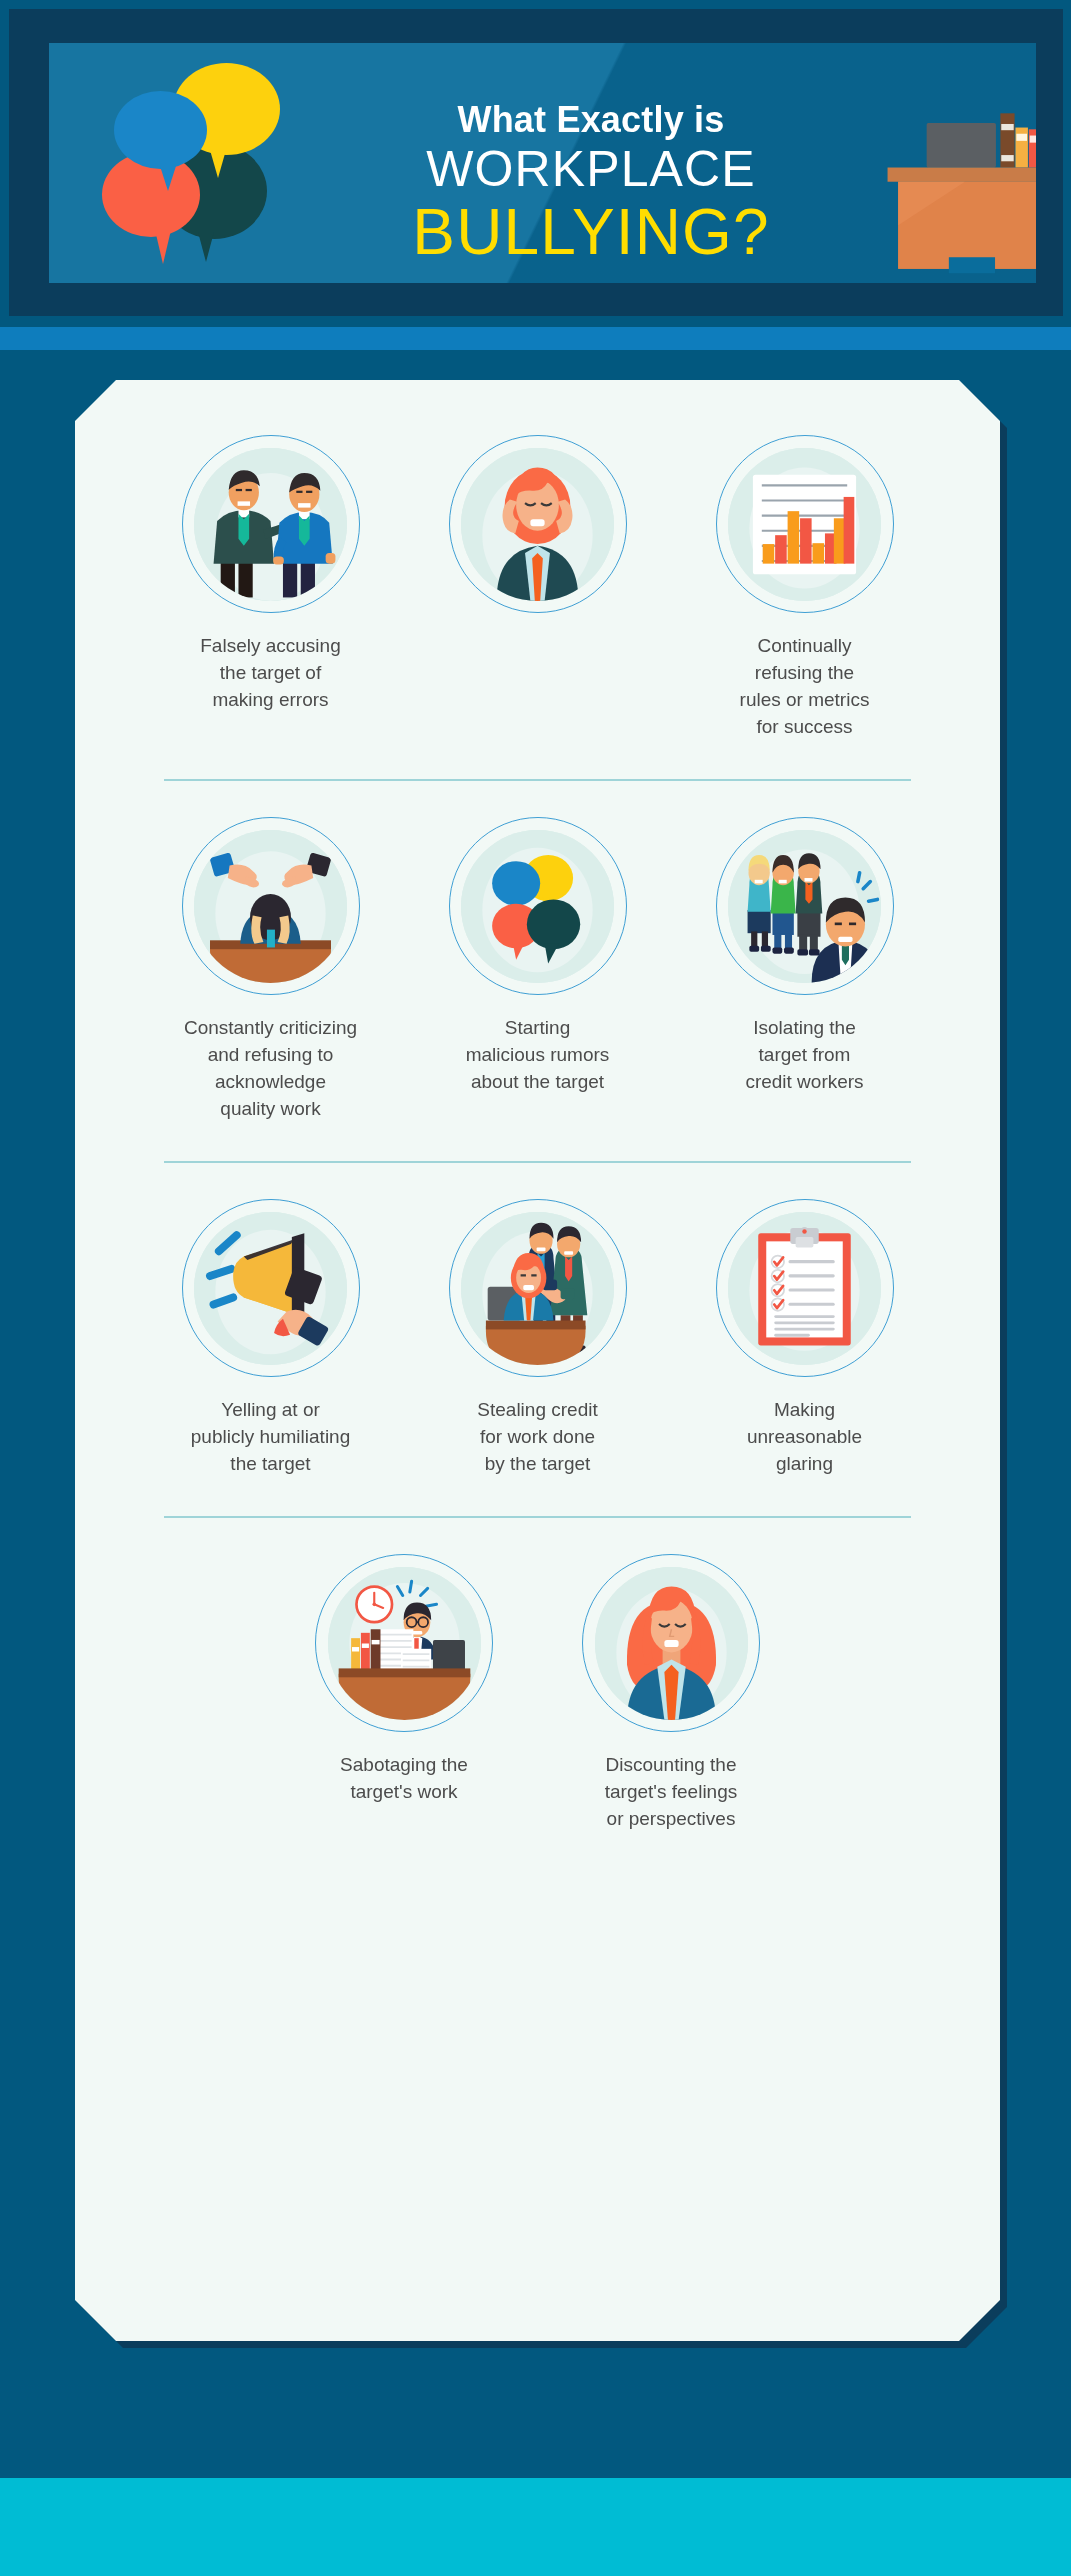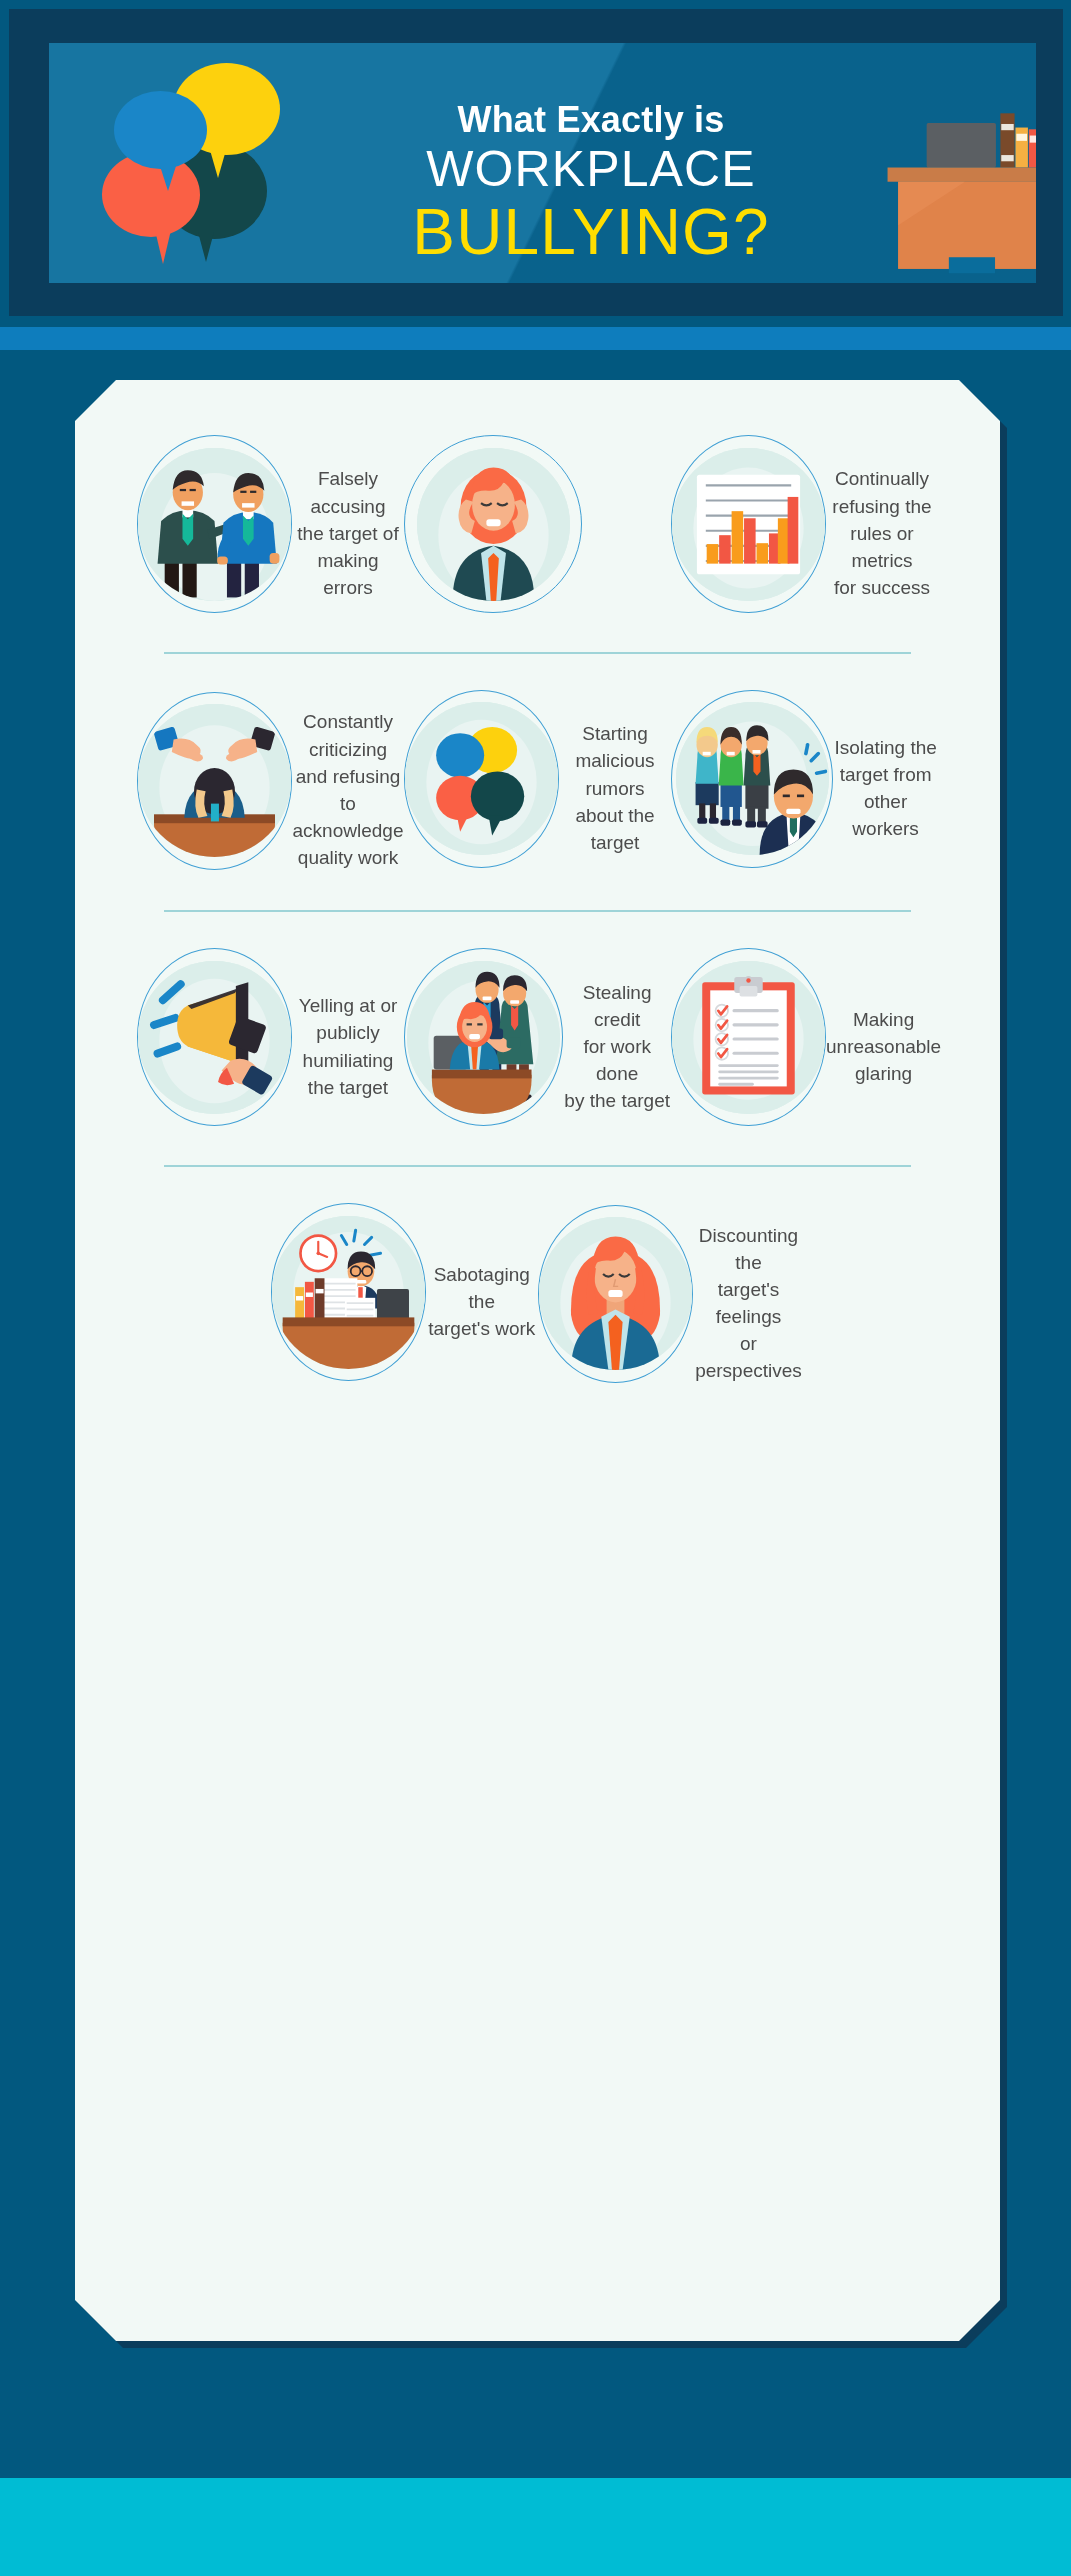--- a/index.html
+++ b/index.html
@@ -164,21 +164,21 @@
   
   .rows { padding: 55px 36px 0 36px; }
   .row {
     display: flex;
     justify-content: center;
     align-items: flex-start;
   }
   .cell {
     width: 267px;
     display: flex;
-    flex-direction: row;
+    flex-direction: column;
     align-items: center;
   }
   .icon-ring {
     width: 178px;
     height: 178px;
     border-radius: 50%;
     border: 1.4px solid #3f9fd4;
     background: #f2f9f6;
     display: flex;
     align-items: center;
@@ -497,21 +497,21 @@
                 <g stroke="#1a86c8" stroke-width="4" stroke-linecap="round">
                   <line x1="152" y1="66" x2="160" y2="58"></line>
                   <line x1="158" y1="80" x2="168" y2="78"></line>
                   <line x1="146" y1="58" x2="148" y2="48"></line>
                 </g>
               </svg>
             </div>
           </div>
           <div class="caption">Isolating the
 target from
-other workers</div>
+credit workers</div>
         </div>
 
       </div>
 
       <div class="divider"></div>
 
       <div class="row">
 
         <div class="cell">
           <div class="icon-ring">

